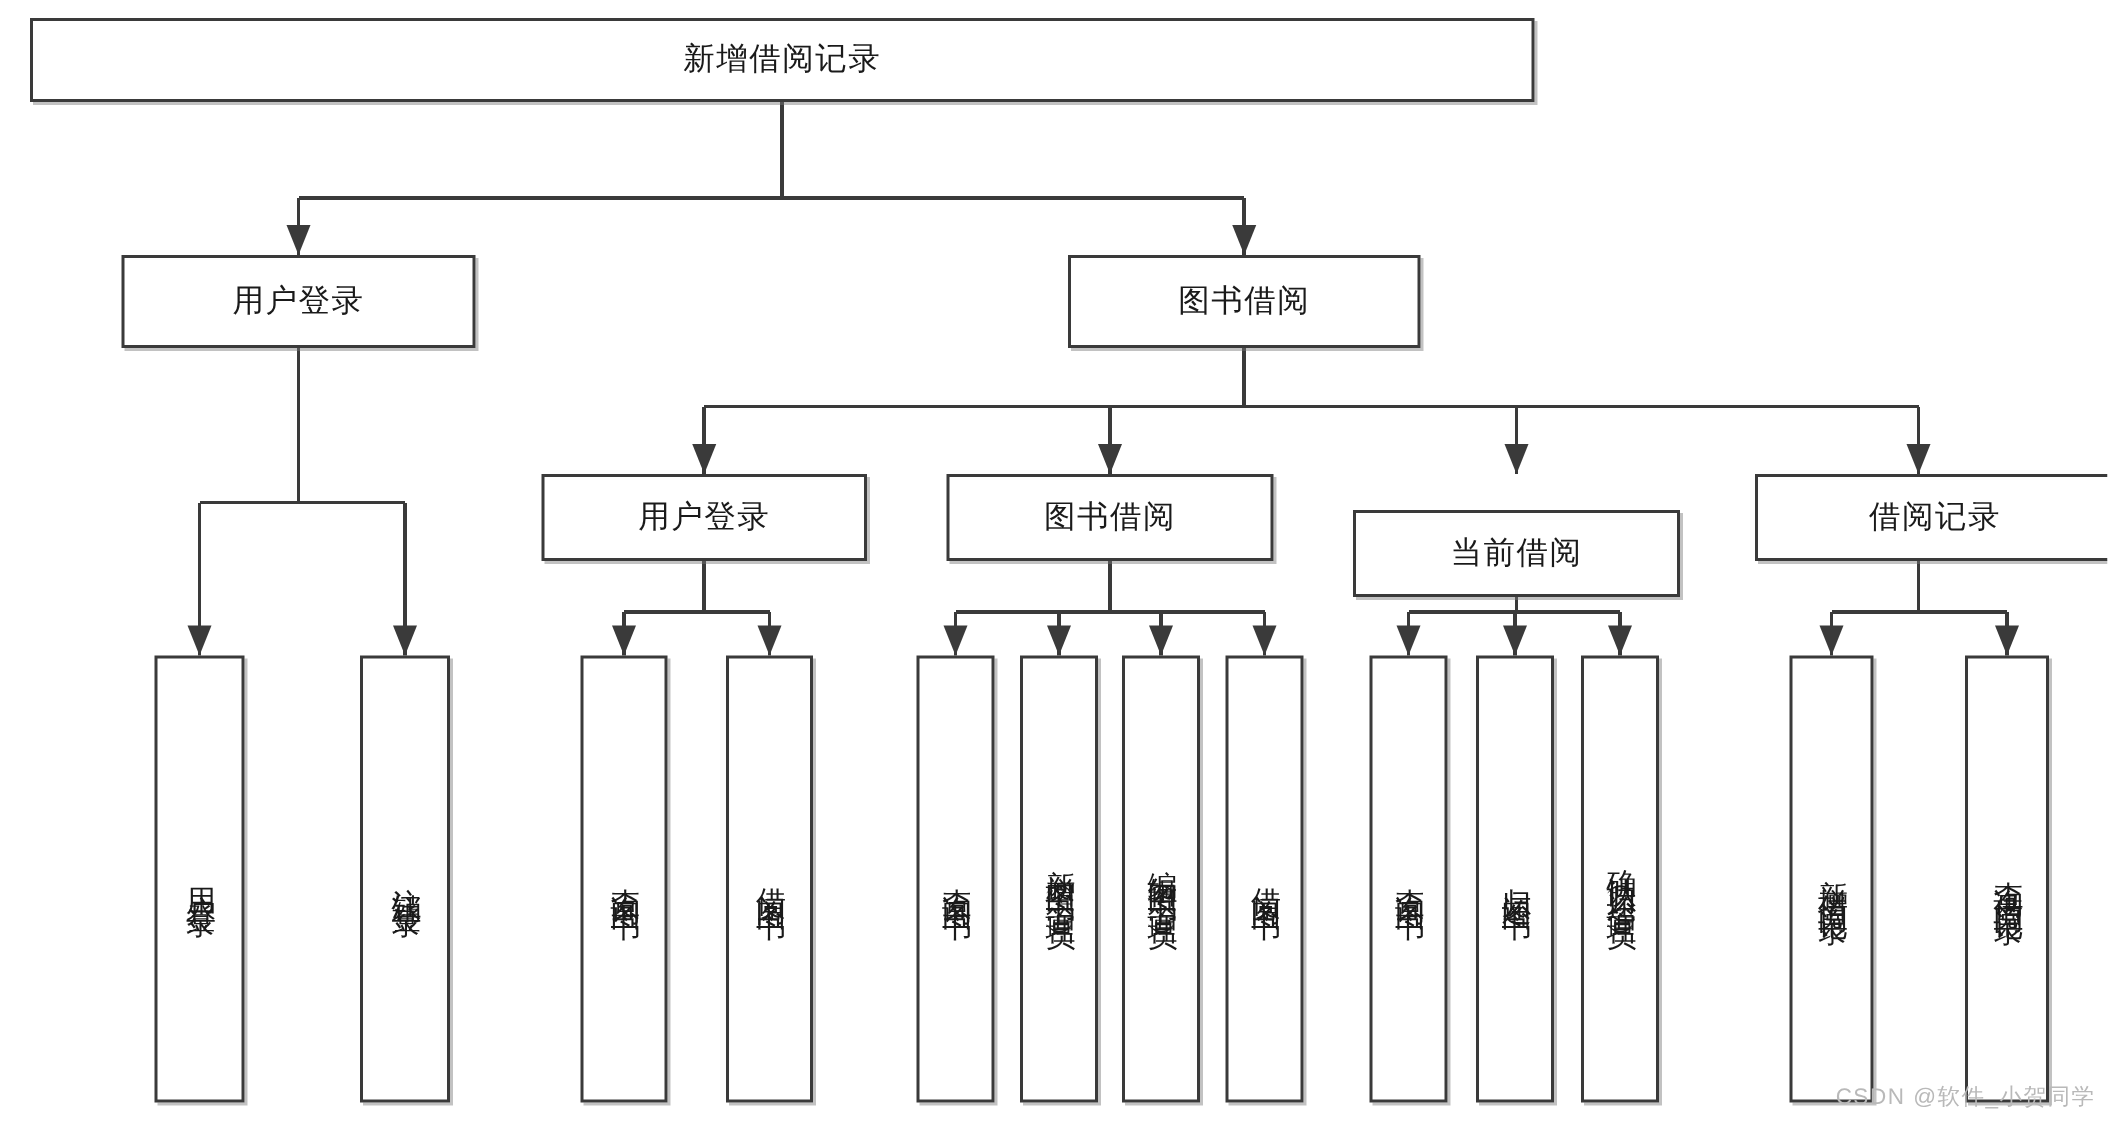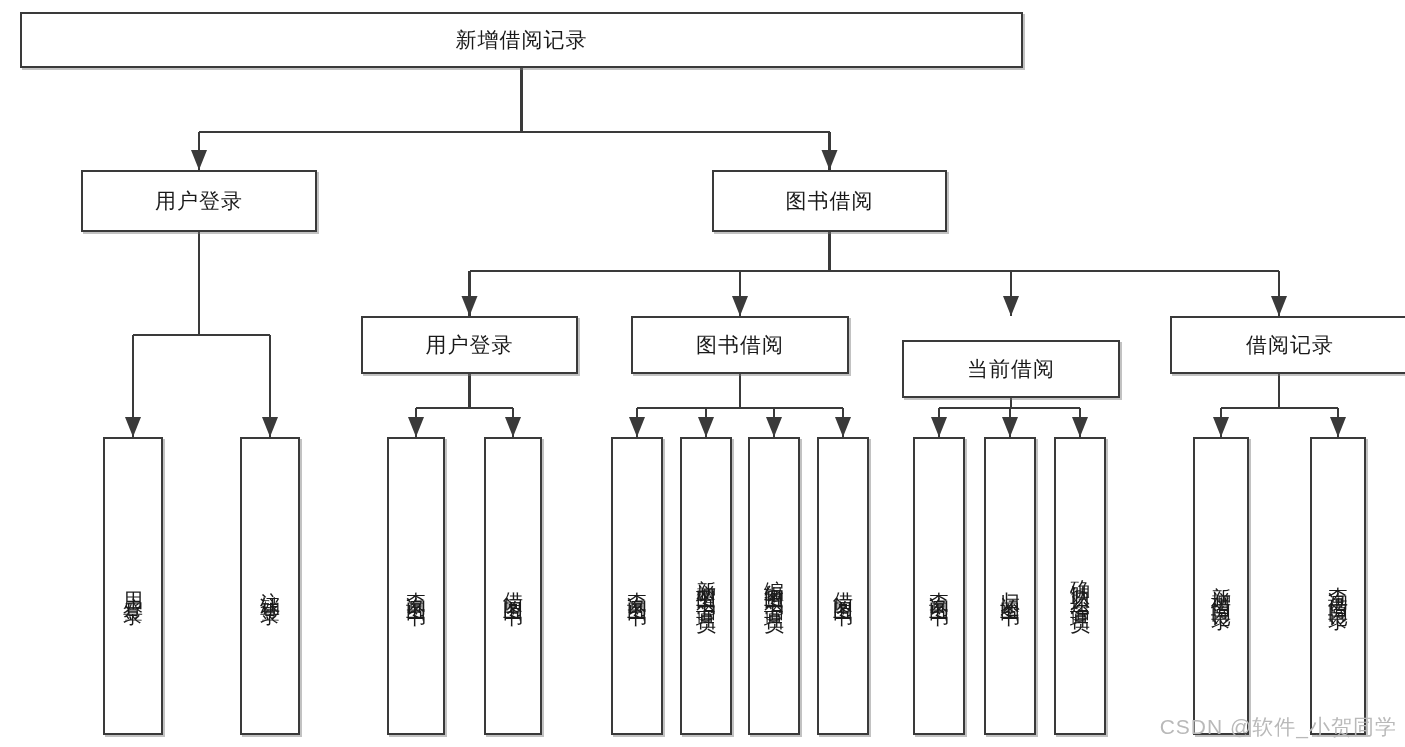--- a/index.html
+++ b/index.html
@@ -60,21 +60,21 @@
     white-space: pre-line;
   }
   .node.vert .lbl {
     writing-mode: vertical-rl;
     text-orientation: upright;
   }
   #watermark {
     position: absolute;
     right: 8px;
     bottom: 6px;
-    font-size: 21px;
+    font-size: 15px;
     color: #b9b9b9;
     letter-spacing: 1px;
     z-index: 5;
     white-space: nowrap;
     font-family: "Liberation Sans", "DejaVu Sans", sans-serif;
   }
 </style>
 </head>
 <body>
 

